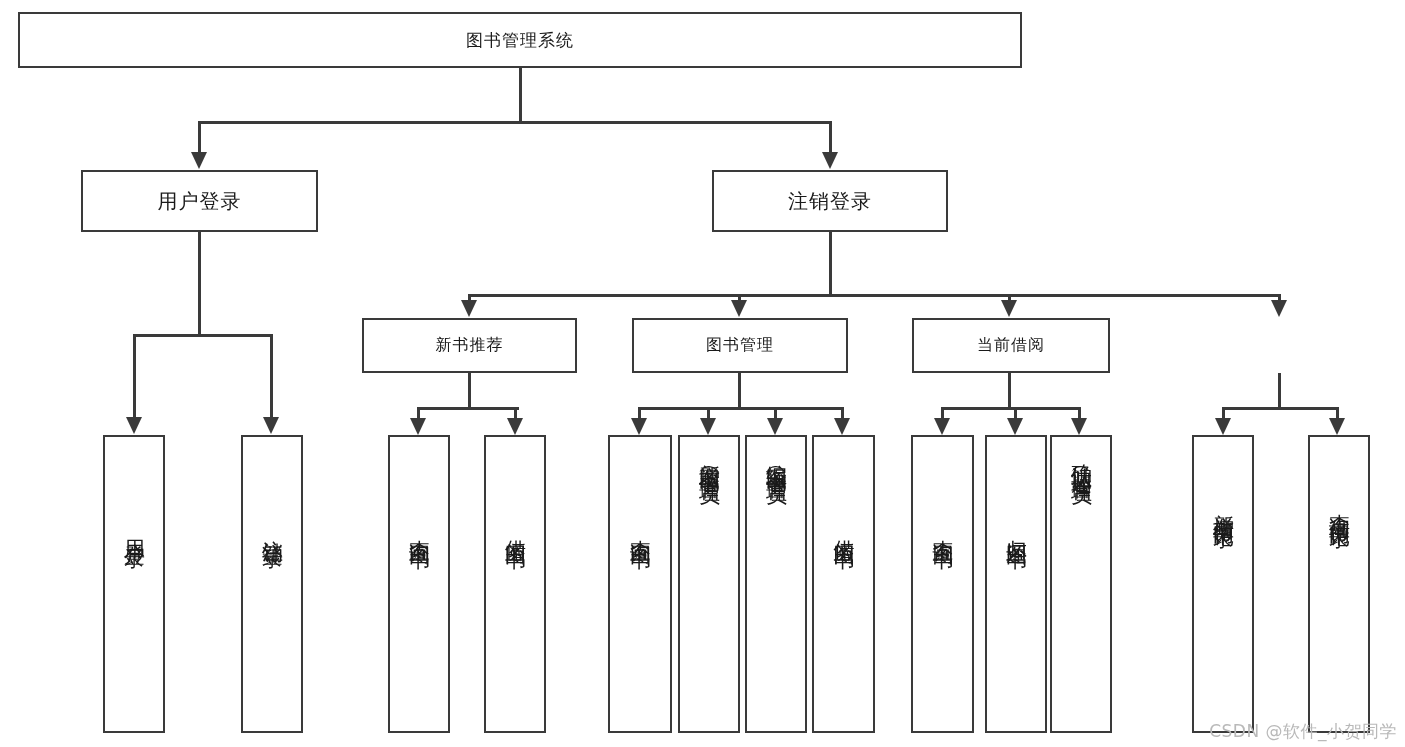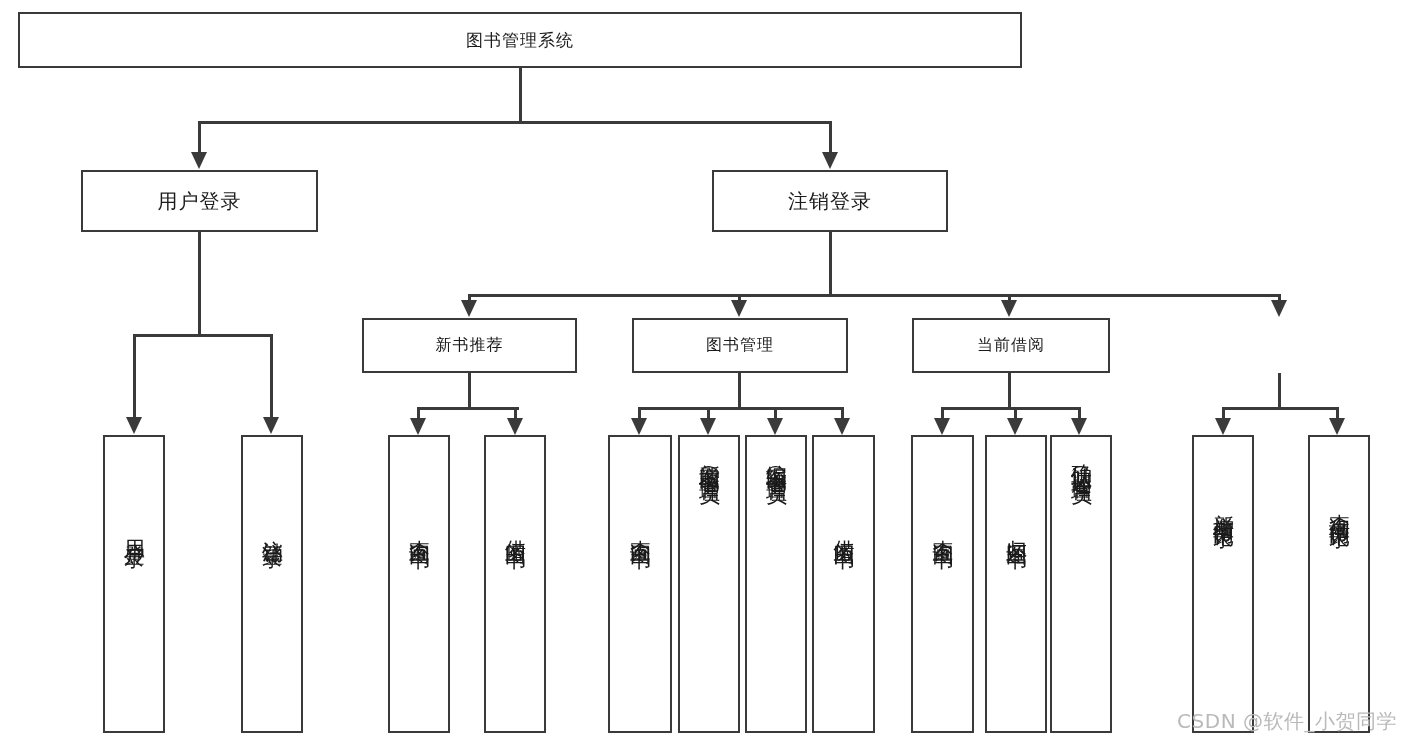--- a/index.html
+++ b/index.html
@@ -65,22 +65,22 @@
     position:absolute;
     width:0;height:0;
     border-left:8px solid transparent;
     border-right:8px solid transparent;
     border-top:17px solid #3a3a3a;
   }
   
   #watermark{
     position:absolute;
     right:8px;
-    bottom:12px;
-    font-size:20px;
+    bottom:4px;
+    font-size:17px;
     color:#b9b9b9;
     letter-spacing:0.5px;
     white-space:nowrap;
     pointer-events:none;
   }
 </style>
 </head>
 <body>
 
 <div id="canvas">

